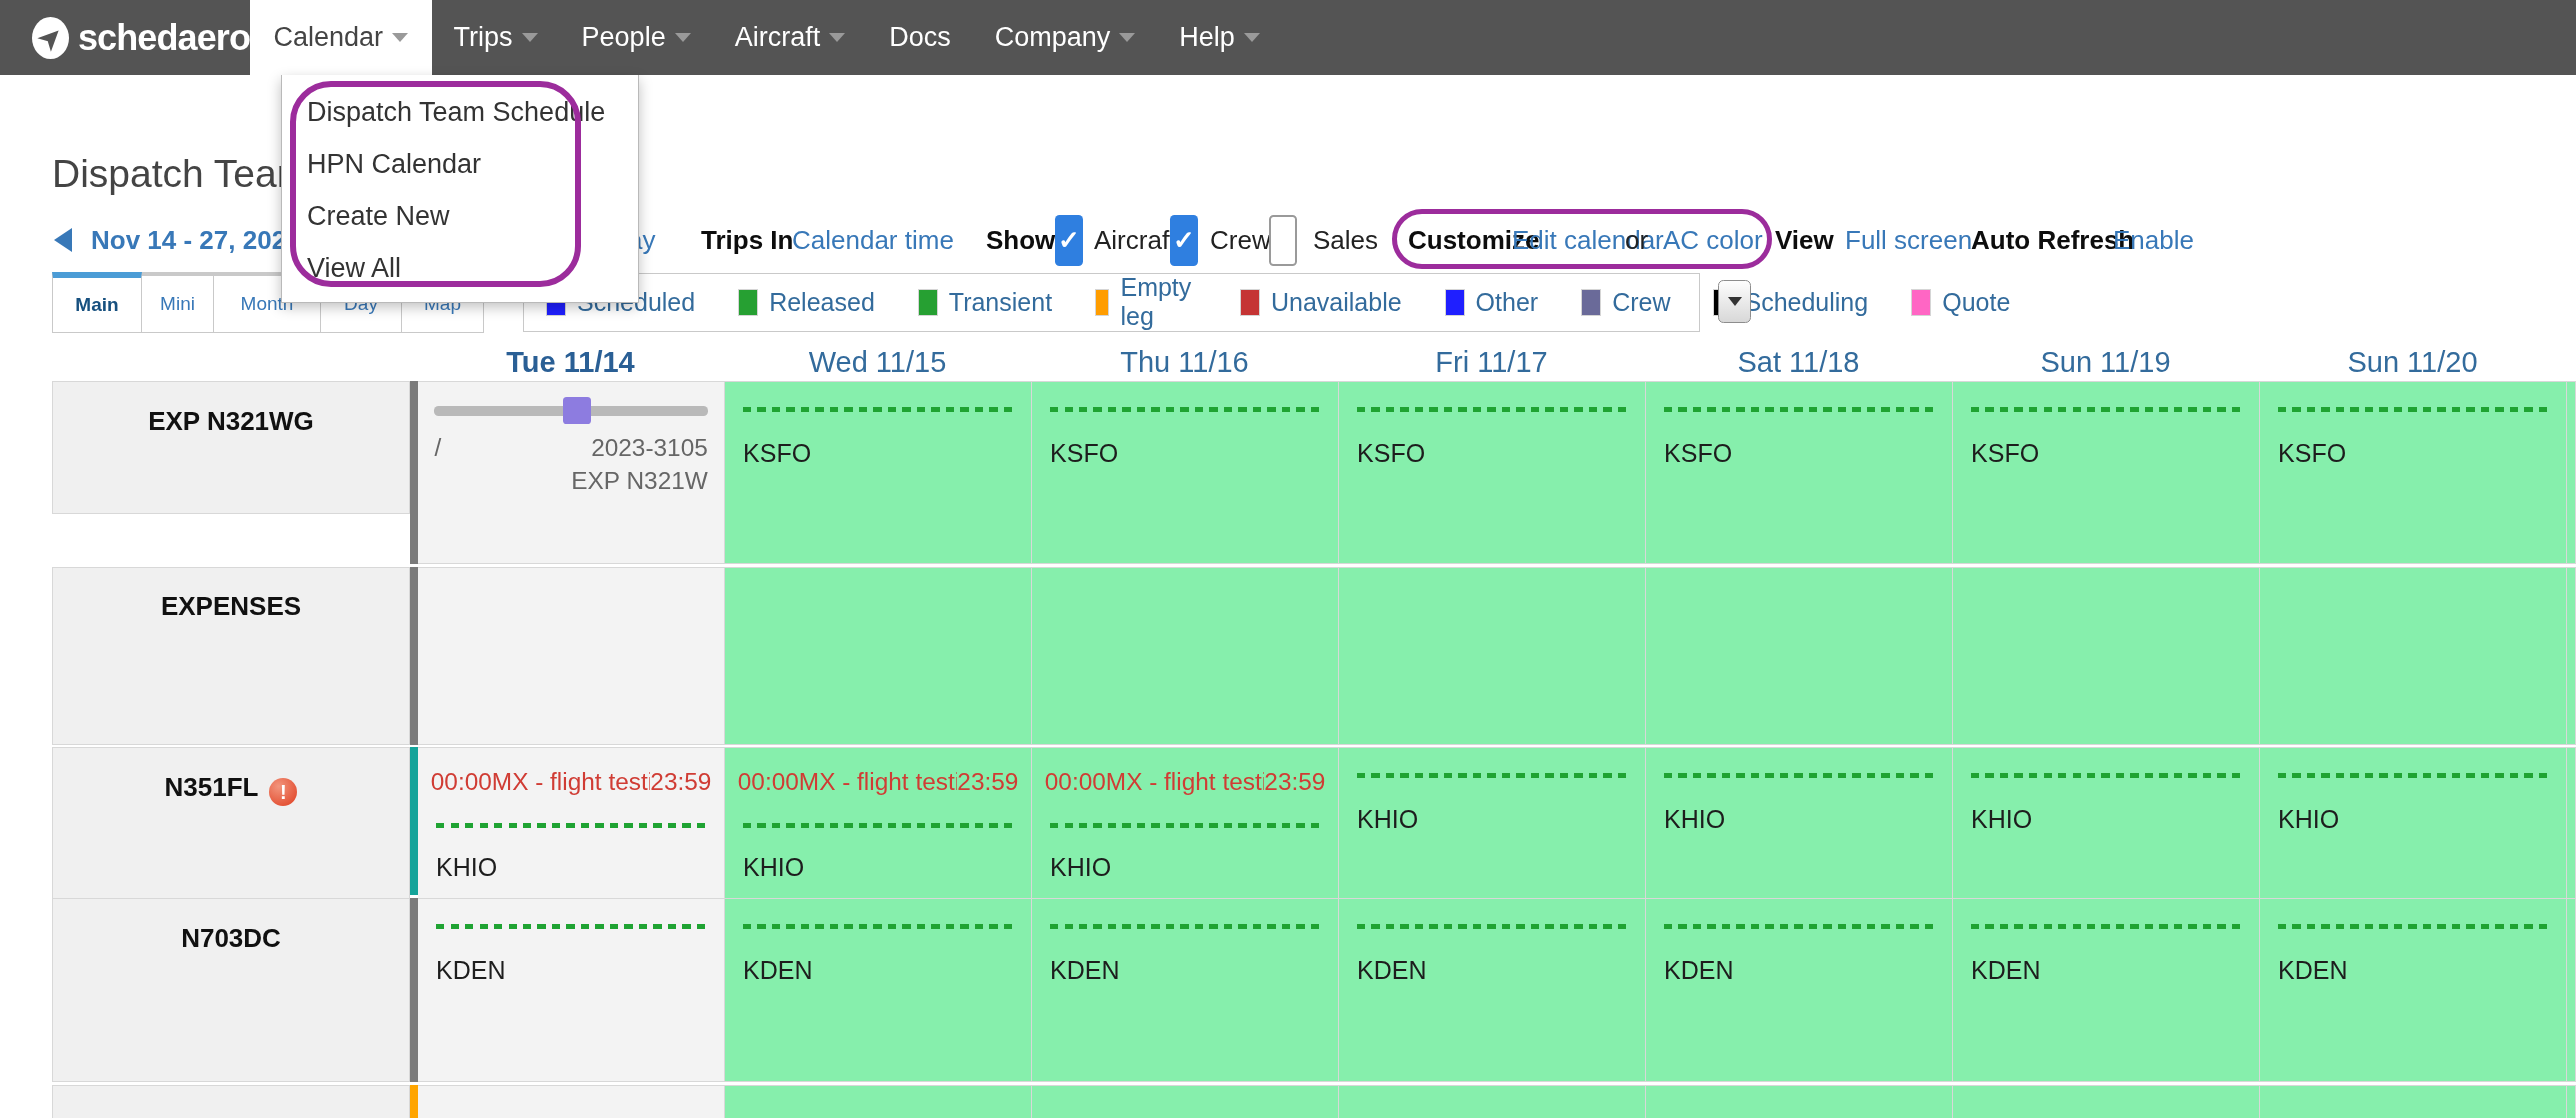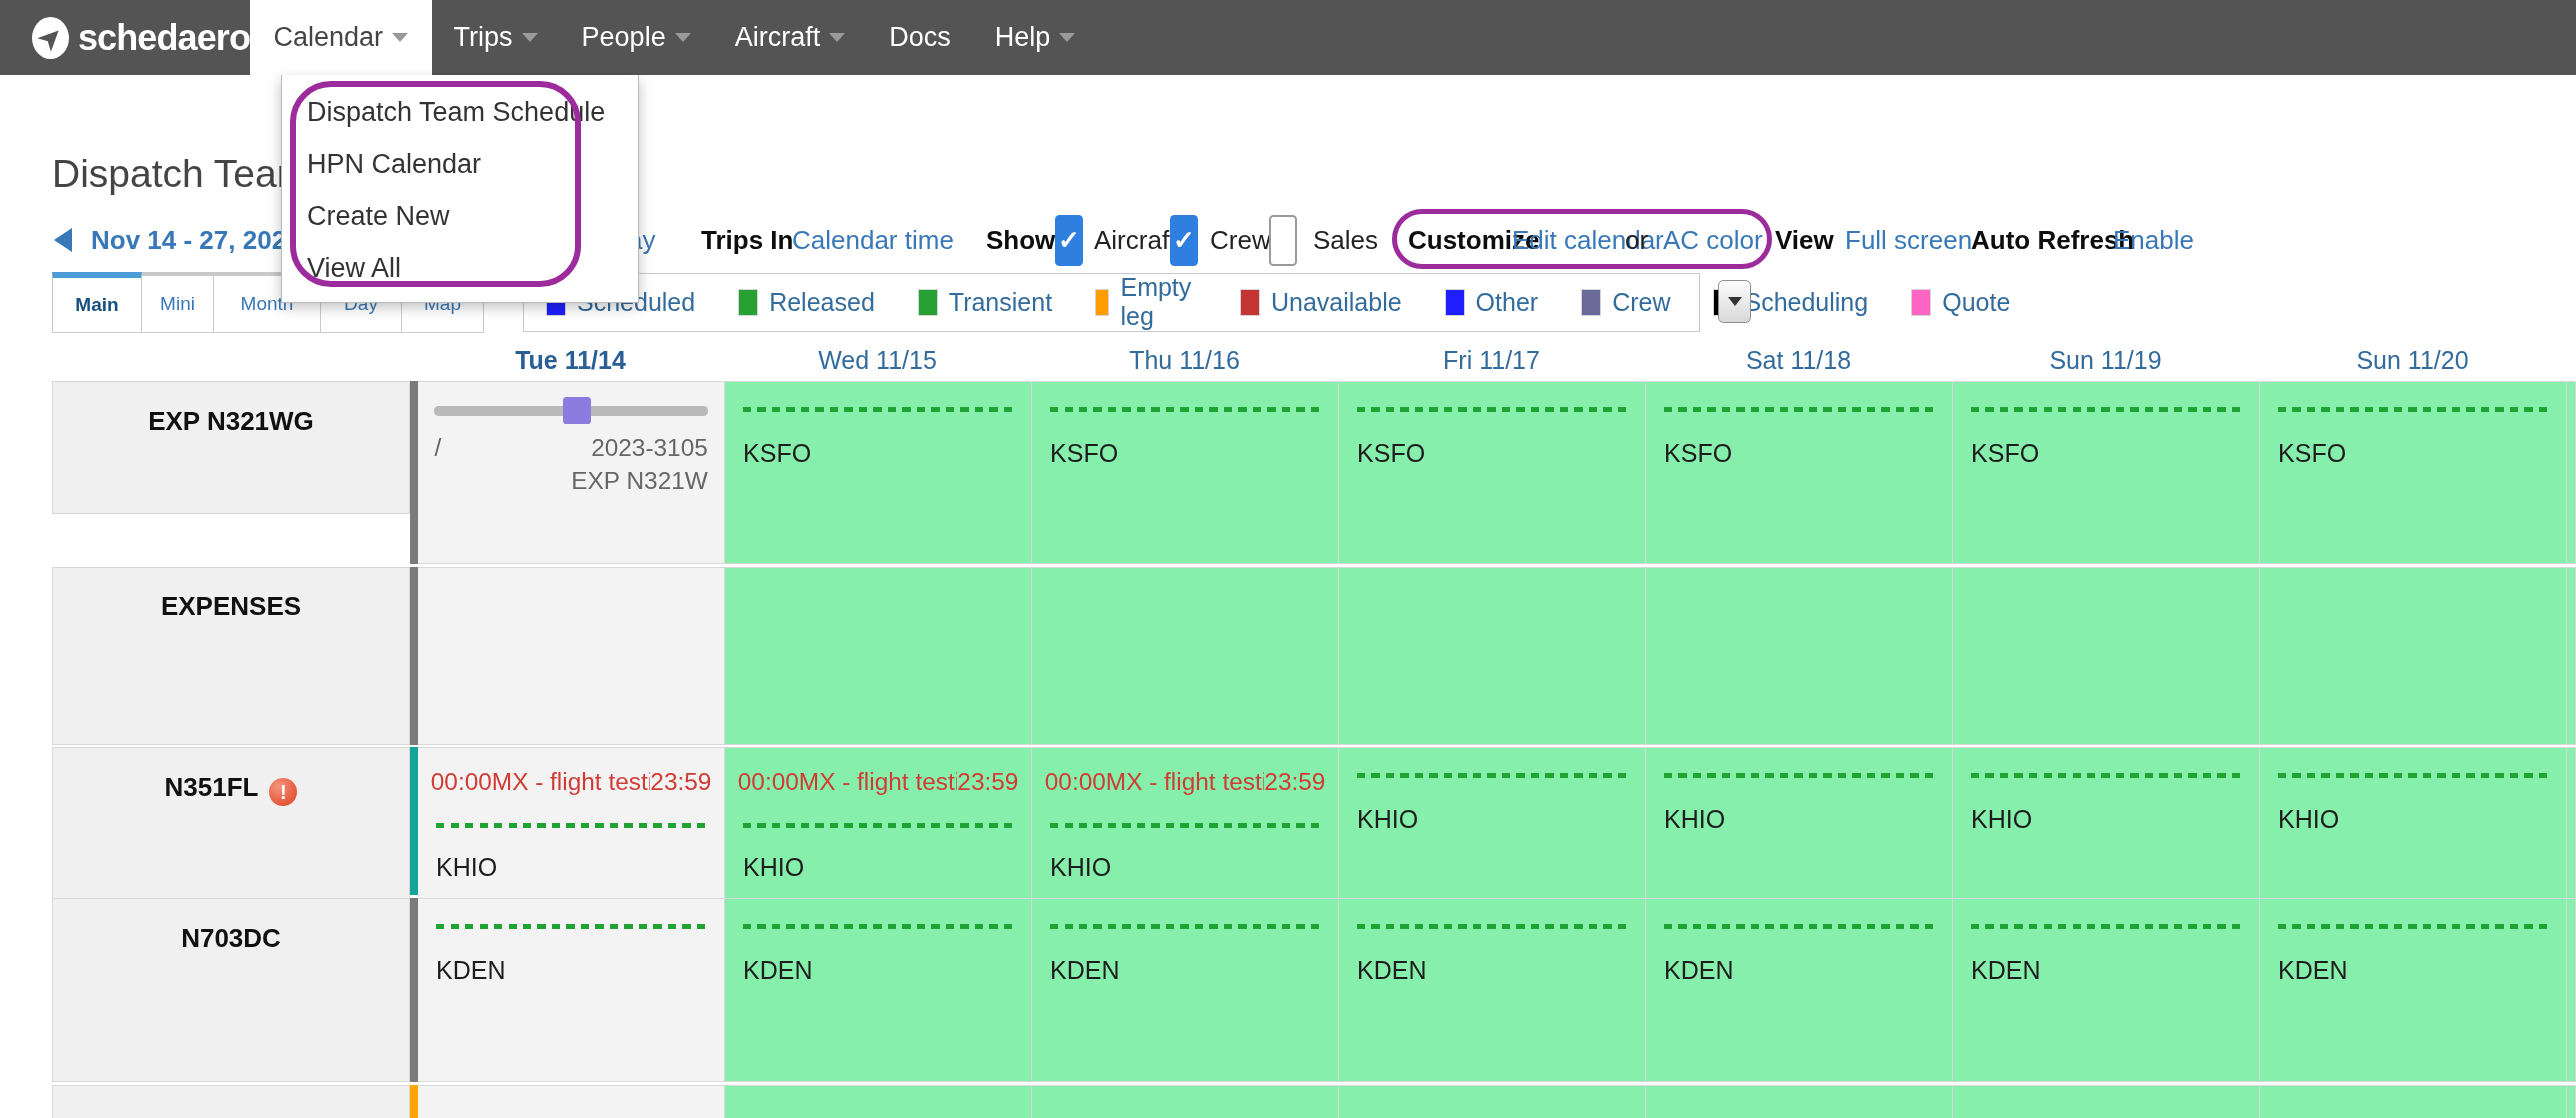--- a/index.html
+++ b/index.html
@@ -99,21 +99,21 @@
   .dd-caret {
     width:0; height:0;
     border-left:7.2px solid transparent; border-right:7.2px solid transparent;
     border-top:9px solid #333;
   }
   
   #day-headers {
     position:absolute; left:417px; top:346px; height:33px; display:flex; z-index:1;
   }
   .day-header {
-    width:307px; text-align:center; font-size:25px; color:#336b9c;
+    width:307px; text-align:center; font-size:29px; color:#336b9c;
   }
   .day-header.first { font-weight:bold; color:#2a5f95; }
   
   #grid { position:absolute; left:52px; top:381px; width:2524px; z-index:1; }
   .cal-row { display:flex; margin-bottom:2.7px; }
   .label-cell {
     width:358px; background:#f0f0f0; border:0.9px solid #d8d8d8;
     text-align:center; padding-top:23.5px; font-size:26px; font-weight:bold; color:#111;
   }
   .row-bar { width:8.1px; }
@@ -188,20 +188,24 @@
         <div class="nav-item">
           <span>People</span>
           <span class="nav-caret"></span>
         </div>
         <div class="nav-item">
           <span>Aircraft</span>
           <span class="nav-caret"></span>
         </div>
         <div class="nav-item">
           <span>Docs</span>
+        </div>
+        <div class="nav-item">
+          <span>Company</span>
+          <span class="nav-caret"></span>
         </div>
         <div class="nav-item">
           <span>Help</span>
           <span class="nav-caret"></span>
         </div>
       </div>
   </div>
 
   <div id="page-title">Dispatch Team</div>
 

